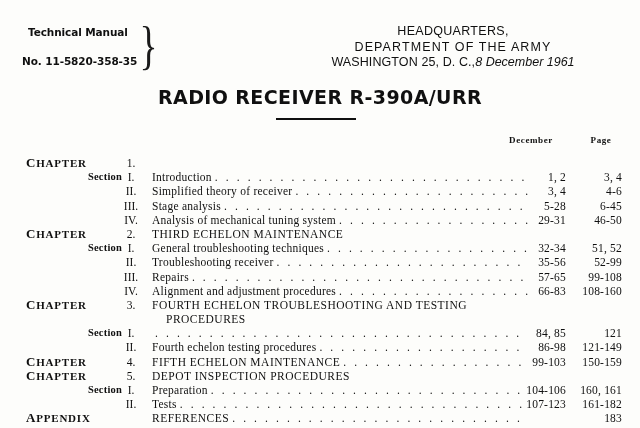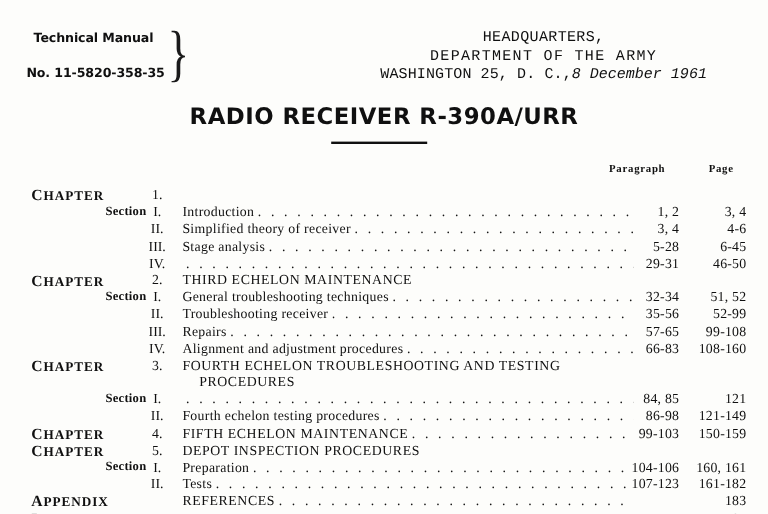--- a/index.html
+++ b/index.html
@@ -69,21 +69,21 @@
     line-height: 52px;
     transform: scaleX(0.72);
     color: #1a1a1a;
   }
   .mast-right {
     position: absolute;
     right: 22px;
     top: 0px;
     text-align: center;
     width: 330px;
-    font-family: Liberation Mono, monospace;
+    font-family: Liberation Sans, sans-serif;
     font-size: 12.5px;
     line-height: 15.5px;
     letter-spacing: 0.4px;
   }
   .mast-right .hq { letter-spacing: 0.3px; }
   .mast-right .dept { letter-spacing: 1.1px; }
   .mast-right .wash { letter-spacing: 0.1px; }
   .mast-right .date {
     font-style: italic;
     letter-spacing: 0;
@@ -266,21 +266,21 @@
       <div class="hq">HEADQUARTERS,</div>
       <div class="dept">DEPARTMENT OF THE ARMY</div>
       <div class="wash"><span>WASHINGTON 25, D. C.,</span><span class="date">8 December 1961</span></div>
     </div>
   </div>
 
   <div class="doc-title">RADIO RECEIVER R-390A/URR</div>
   <div class="title-rule"></div>
 
   <div class="col-head">
-    <div class="para-h">Paragraph</div>
+    <div class="para-h">December</div>
     <div class="page-h">Page</div>
   </div>
 
   <div class="toc" id="toc">
       <div class="row">
         <div class="c-label"><span class="big">C</span>HAPTER</div>
         <div class="num">1.</div>
       </div>
       <div class="row">
         <div class="c-label sec">Section</div>
@@ -306,20 +306,21 @@
         <div class="entry">
           <span class="txt">Stage analysis</span>
           <span class="leader">. . . . . . . . . . . . . . . . . . . . . . . . . . . . . . . . . . . . . . . . . . . . . . . . . . . . . . . . . . . . . . . . . . . . . . . . . . . . . . . .</span>
         </div>
         <div class="para">5-28</div>
         <div class="pg">6-45</div>
       </div>
       <div class="row">
         <div class="roman">IV.</div>
         <div class="entry">
+          <span class="txt">Analysis of mechanical tuning system</span>
           <span class="leader">. . . . . . . . . . . . . . . . . . . . . . . . . . . . . . . . . . . . . . . . . . . . . . . . . . . . . . . . . . . . . . . . . . . . . . . . . . . . . . . .</span>
         </div>
         <div class="para">29-31</div>
         <div class="pg">46-50</div>
       </div>
       <div class="row">
         <div class="c-label"><span class="big">C</span>HAPTER</div>
         <div class="num">2.</div>
         <div class="entry nodots">
           <span class="txt caps">THIRD ECHELON MAINTENANCE</span>

